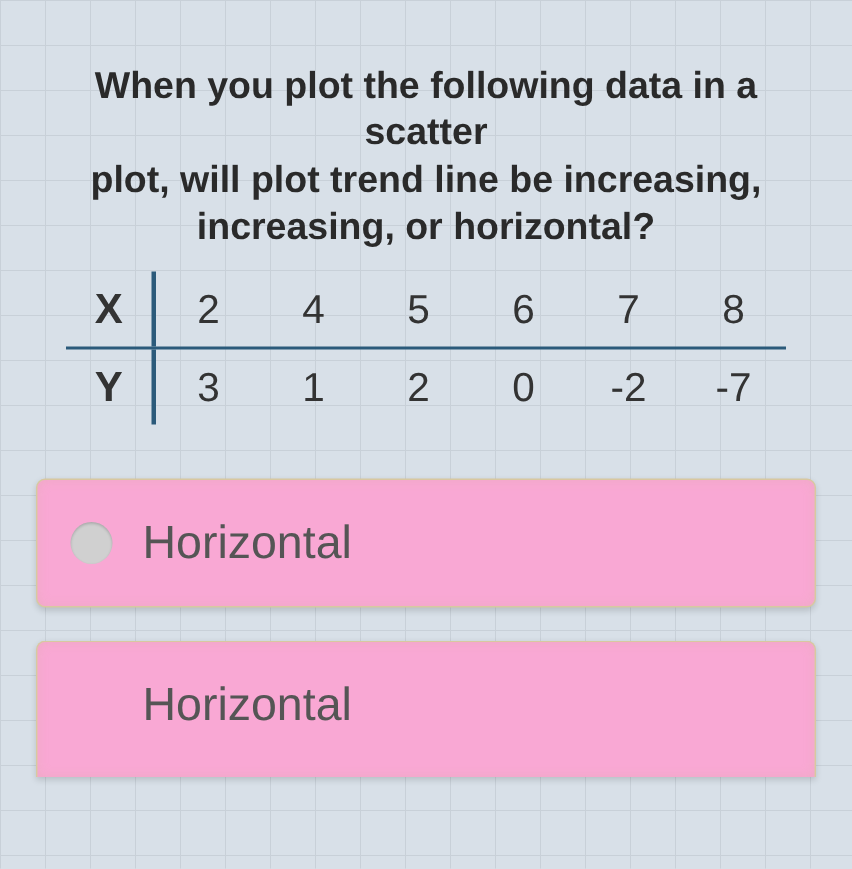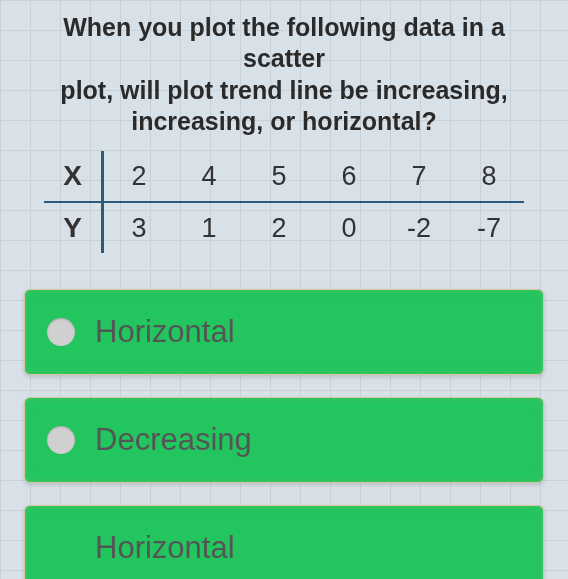--- a/index.html
+++ b/index.html
@@ -19,20 +19,21 @@
       padding: 12px 20px;
       overflow: hidden;
     }
     .question {
       text-align: center;
       font-size: 25px;
       font-weight: bold;
       color: #2a2a2a;
       line-height: 1.25;
       margin-bottom: 14px;
+      margin-top: 30px;
     }
     .data-table {
       margin: 0 auto 36px auto;
       width: 480px;
     }
     .table-row {
       display: flex;
       align-items: center;
       height: 50px;
     }
@@ -63,21 +64,21 @@
       background-color: #2b5a7a;
       width: 100%;
     }
     .options {
       display: flex;
       flex-direction: column;
       gap: 22px;
       padding: 0 4px;
     }
     .option {
-      background-color: #22c55e;
+      background-color: #f9a8d4;
       border: 1px solid #d8c8a0;
       border-radius: 6px;
       padding: 24px 22px;
       display: flex;
       align-items: center;
       gap: 20px;
       box-shadow: 0 2px 4px rgba(0,0,0,0.15), inset 0 0 8px rgba(200,180,140,0.2);
     }
     .radio {
       width: 28px;
@@ -136,19 +137,15 @@
   </div>
 </div>
 
 <div class="options">
   <div class="option">
     <div class="radio"></div>
     <div class="option-label">Horizontal</div>
   </div>
   <div class="option">
     <div class="radio"></div>
-    <div class="option-label">Decreasing</div>
-  </div>
-  <div class="option">
-    <div class="radio"></div>
     <div class="option-label">Horizontal</div>
   </div>
 </div>
 
 </body></html>

